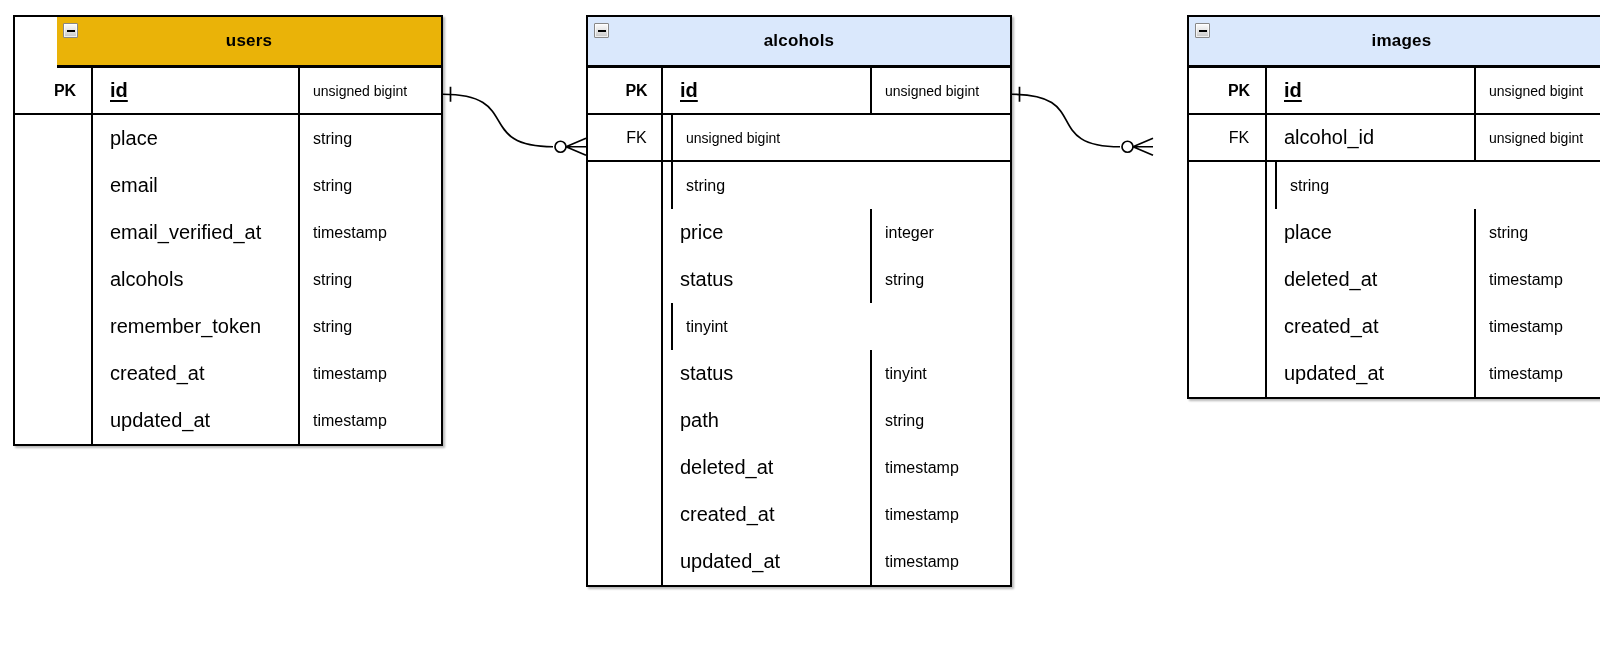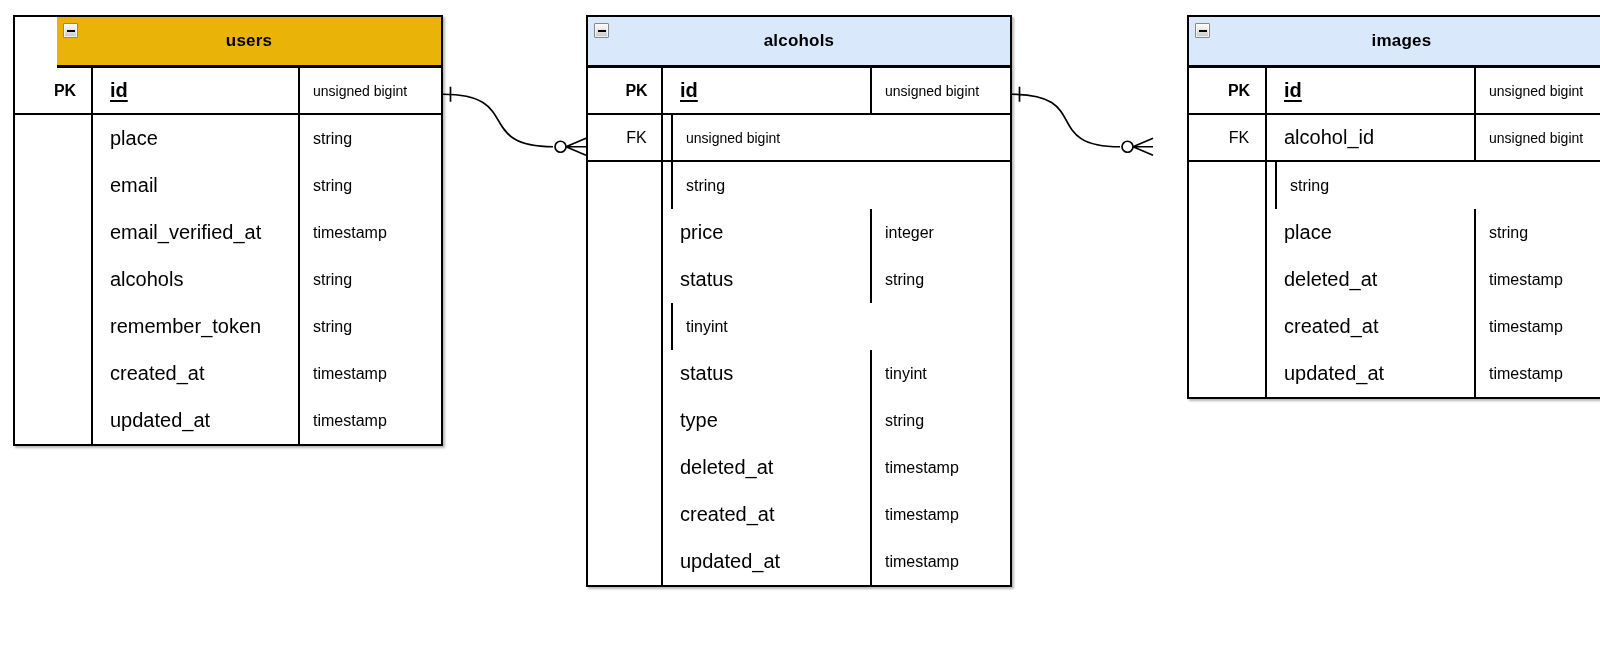--- a/index.html
+++ b/index.html
@@ -129,21 +129,21 @@
     <div class="cell key" style="width: 51px;"></div>
     <div class="cell type" style="width: 140px;">tinyint</div>
   </div>
         <div class="er-row">
     <div class="cell key" style="width: 51px;"></div>
     <div class="cell field">status</div>
     <div class="cell type" style="width: 140px;">tinyint</div>
   </div>
         <div class="er-row">
     <div class="cell key" style="width: 51px;"></div>
-    <div class="cell field">type</div>
+    <div class="cell field">path</div>
     <div class="cell type" style="width: 140px;">string</div>
   </div>
         <div class="er-row">
     <div class="cell key" style="width: 51px;"></div>
     <div class="cell field">deleted_at</div>
     <div class="cell type" style="width: 140px;">timestamp</div>
   </div>
         <div class="er-row">
     <div class="cell key" style="width: 51px;"></div>
     <div class="cell field">created_at</div>

